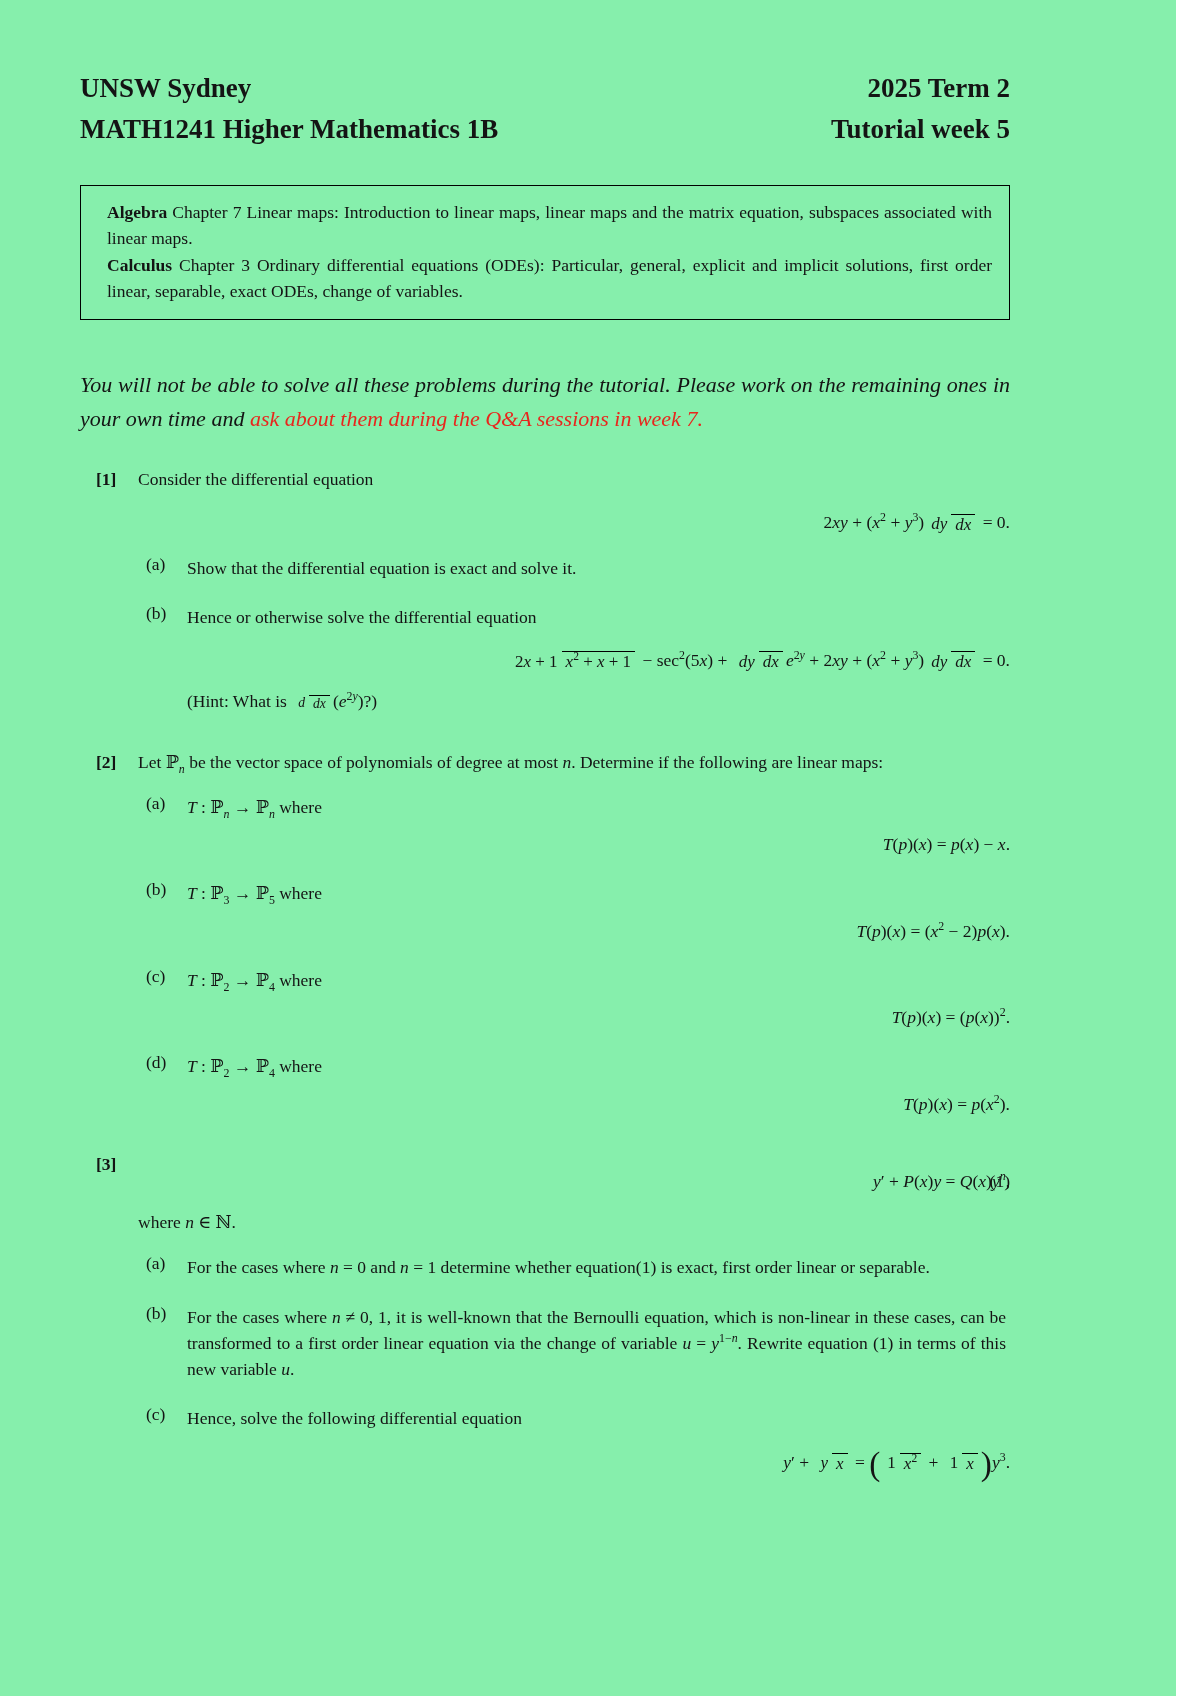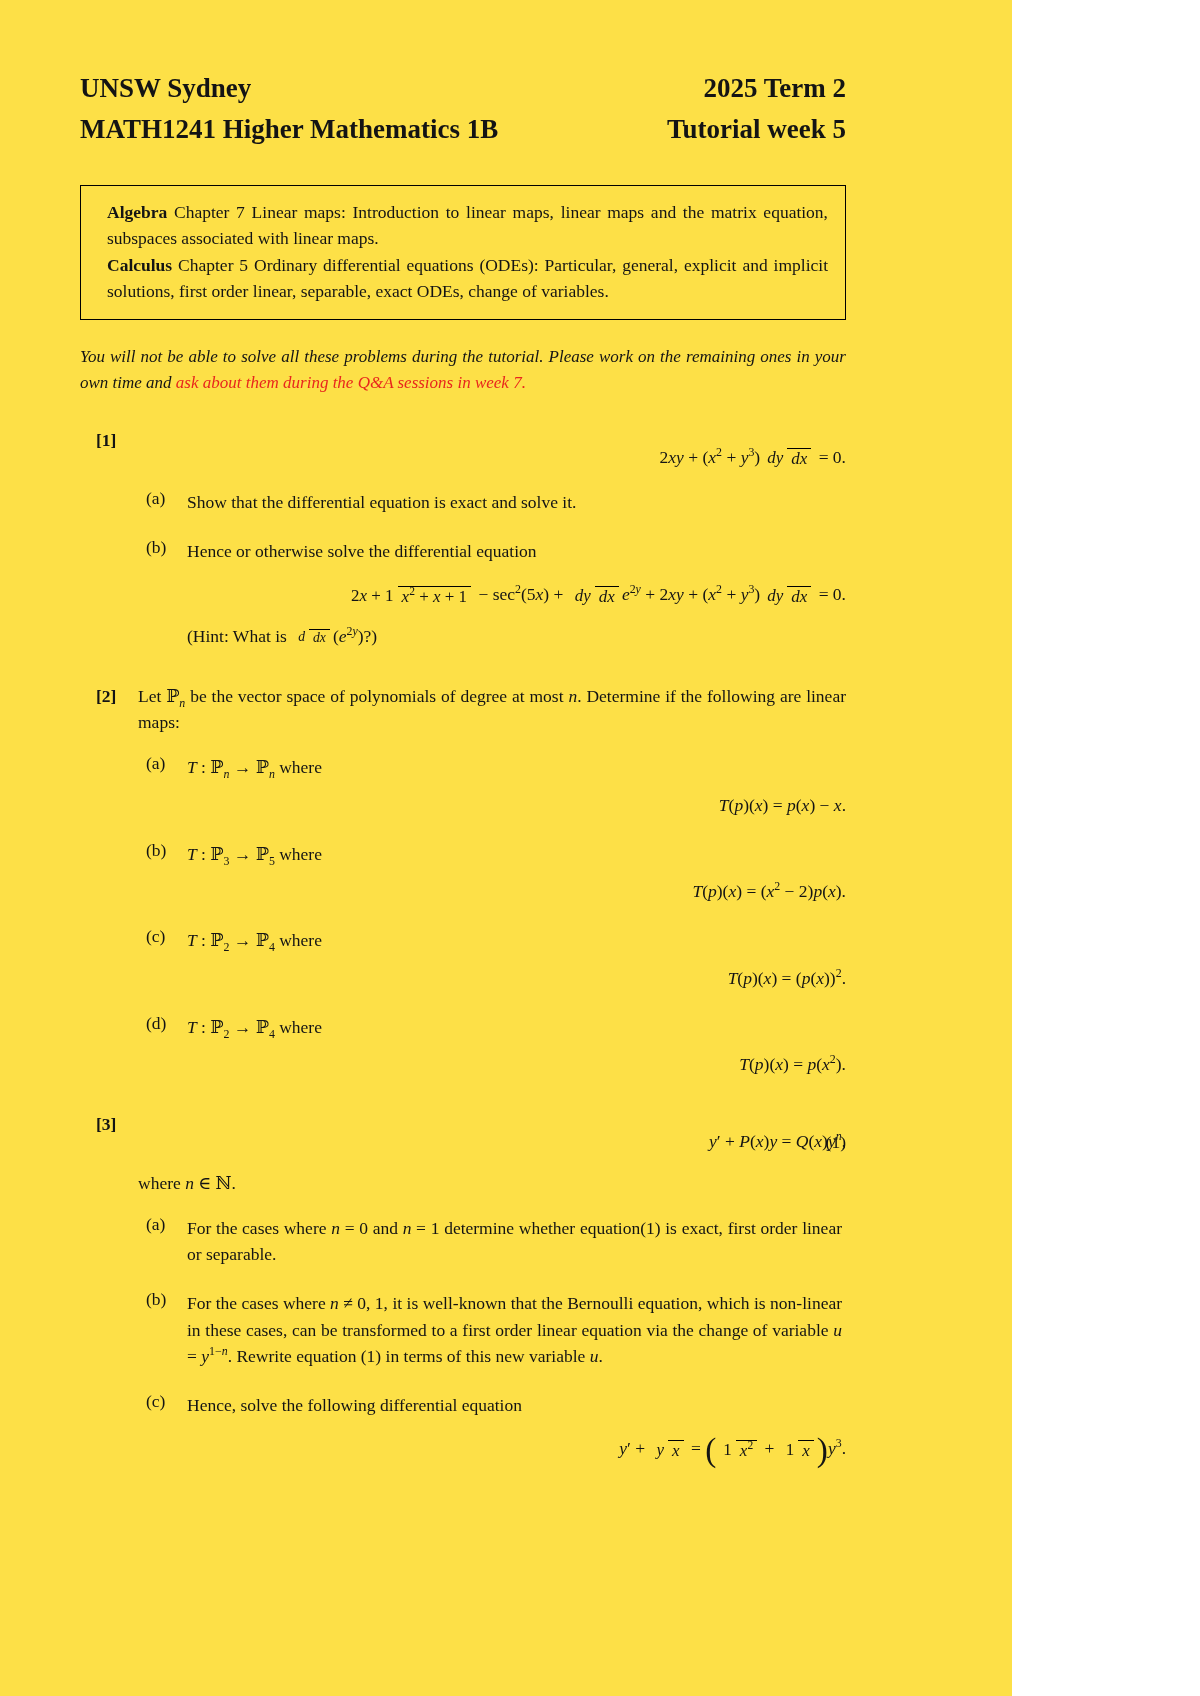--- a/index.html
+++ b/index.html
@@ -3,33 +3,33 @@
 <meta charset="utf-8">
 <style>
   * { box-sizing: border-box; }
   html, body { margin: 0; padding: 0; background: #ffffff; }
   body {
     width: 1200px;
     min-height: 1696px;
     font-family: "Liberation Serif", "DejaVu Serif", serif;
     color: var(--ink, #141414);
   }
-  .page { width: 1012px; min-height: 1696px; padding: 68px 166px 60px 80px; background: #fde047; }
+  .page { width: 1176px; min-height: 1696px; padding: 68px 166px 60px 80px; background: #86efac; }
 
   
   .doc-header { display: flex; justify-content: space-between; align-items: flex-start; font-weight: 700; font-size: 27px; line-height: 1.5; }
   .doc-header .h-right { text-align: right; }
 
   
   .topics-box { border: 1.6px solid #000; margin-top: 36px; padding: 13px 17px 15px 26px; font-size: 17.5px; line-height: 1.5; }
   .topics-box p { margin: 0; text-align: justify; }
   .topics-box b { font-weight: 700; }
 
   
-  .notice { margin: 24px 0 0 0; font-size: 17px; line-height: 1.55; font-style: italic; text-align: justify; }
+  .notice { margin: 48px 0 0 0; font-size: 22px; line-height: 1.55; font-style: italic; text-align: justify; }
   .notice .red { color: var(--red, #e8261d); }
 
   
   .question { display: flex; margin-top: 30px; font-size: 17.5px; line-height: 1.5; padding-left: 16px; }
   .qnum { flex: 0 0 42px; font-weight: 700; }
   .qbody { flex: 1; min-width: 0; }
   .qbody p.lead { margin: 0; text-align: justify; }
   .where { margin-top: 14px; }
 
   .part { display: flex; margin-top: 15px; padding-left: 8px; }
@@ -66,28 +66,29 @@
       <div>MATH1241 Higher Mathematics 1B</div>
     </div>
     <div class="h-right">
       <div>2025 Term 2</div>
       <div>Tutorial week 5</div>
     </div>
   </header>
 
   <section class="topics-box">
     <p><b>Algebra</b><span> Chapter 7 Linear maps: Introduction to linear maps, linear maps and the matrix equation, subspaces associated with linear maps.</span></p>
-    <p><b>Calculus</b><span> Chapter 5 Ordinary differential equations (ODEs): Particular, general, explicit and implicit solutions, first order linear, separable, exact ODEs, change of variables.</span></p>
+    <p><b>Calculus</b><span> Chapter 3 Ordinary differential equations (ODEs): Particular, general, explicit and implicit solutions, first order linear, separable, exact ODEs, change of variables.</span></p>
   </section>
 
   <p class="notice"><span>You will not be able to solve all these problems during the tutorial. Please work on the remaining ones in your own time and </span><span class="red">ask about them during the Q&amp;A sessions in week 7.</span></p>
 
   <div class="question">
     <div class="qnum">[1]</div>
     <div class="qbody">
+      <p class="lead">Consider the differential equation</p>
       <div class="eq">2<i>xy</i> + (<i>x</i><sup>2</sup> + <i>y</i><sup>3</sup>)<span class="frac">
             <span class="num"><i>dy</i></span>
             <span class="den"><i>dx</i></span>
           </span> = 0.</div>
 
       <div class="part">
         <div class="plabel">(a)</div>
         <div class="pbody">
           <p>Show that the differential equation is exact and solve it.</p>
         </div>

